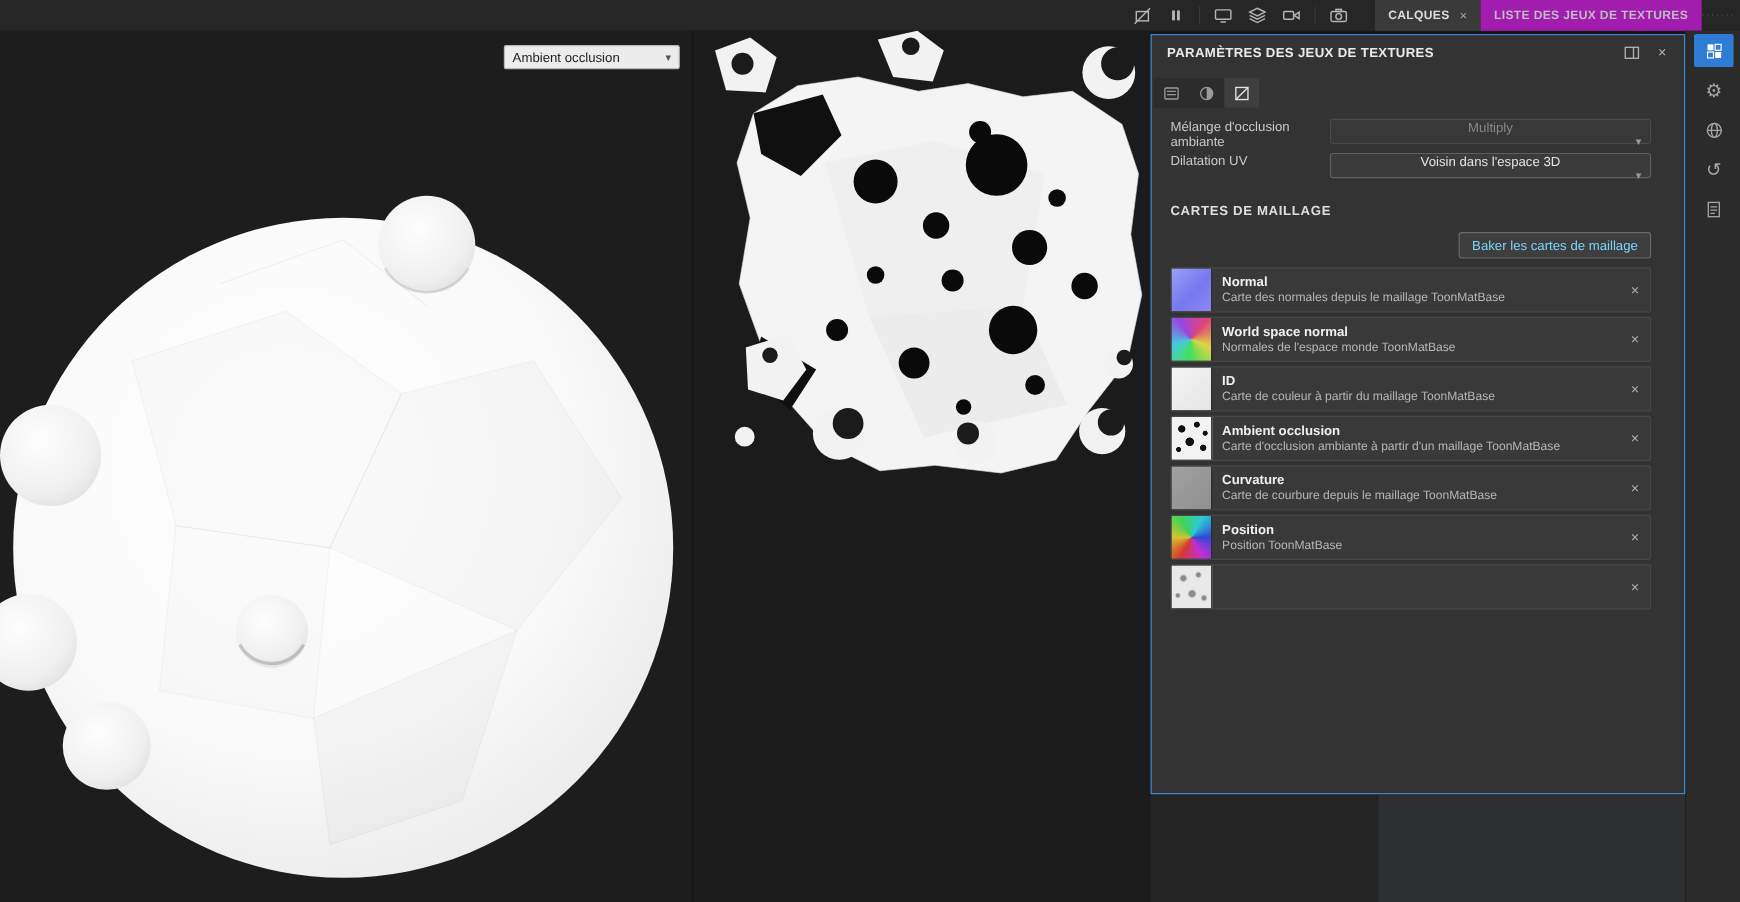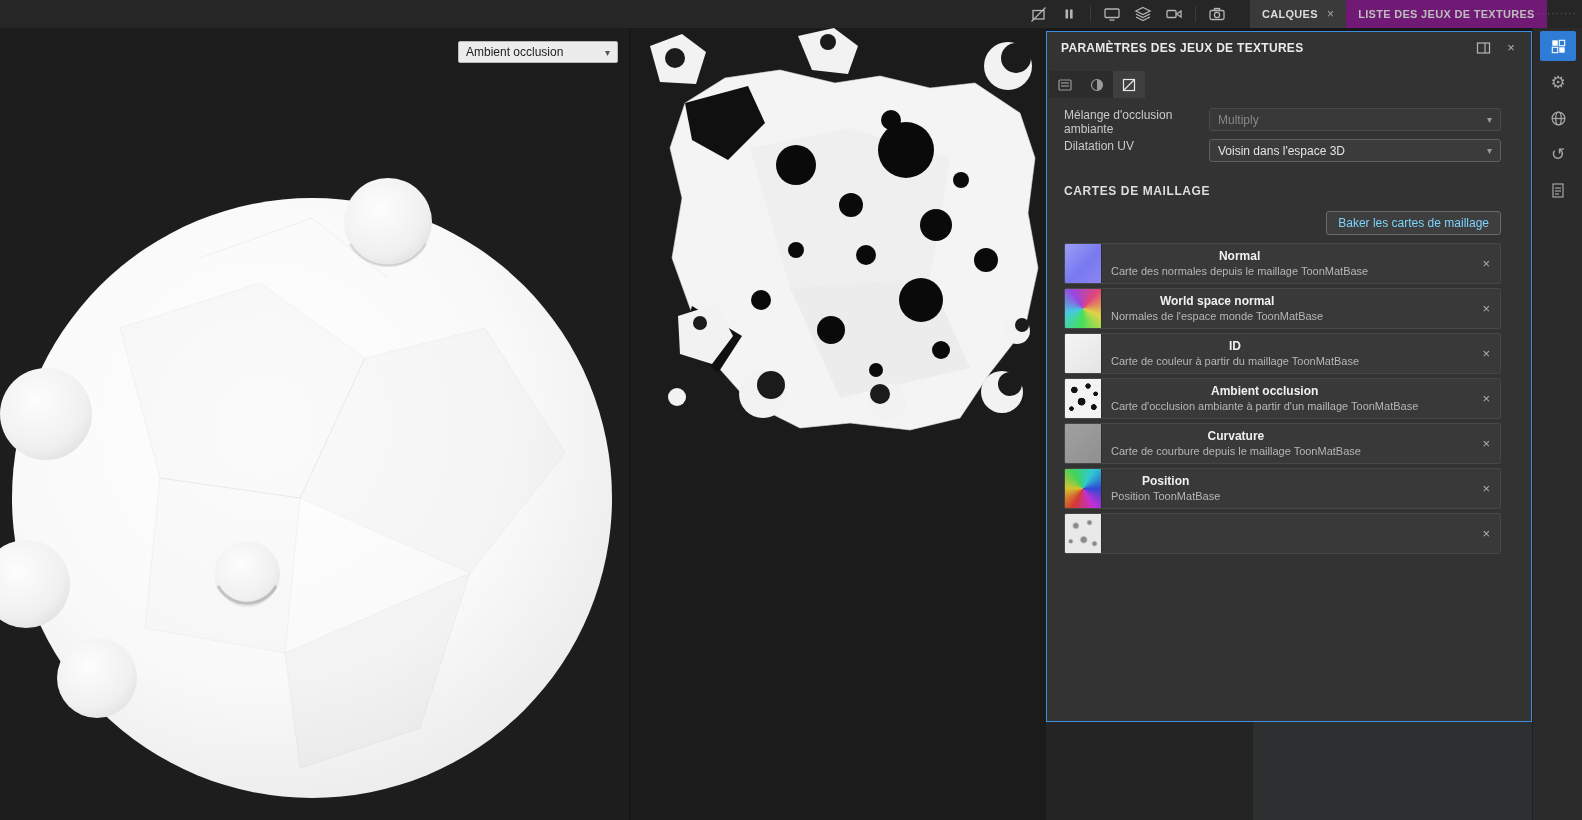--- a/index.html
+++ b/index.html
@@ -8,21 +8,21 @@
 
   
   .topbar{position:absolute;left:0;top:0;width:1582px;height:28px;background:#262626;
           border-bottom:1px solid #191919;}
   .tb-icons{position:absolute;left:1028px;top:0;height:28px;display:flex;align-items:center;gap:11px;}
   .tb-icon{width:20px;height:20px;display:flex;align-items:center;justify-content:center;}
   .tb-sep{width:1px;height:16px;background:#3a3a3a;}
   .tb-tabs{position:absolute;left:1250px;top:0;height:28px;display:flex;align-items:stretch;}
   .tb-tab{display:flex;align-items:center;gap:9px;padding:0 12px;font-size:11px;font-weight:bold;
           letter-spacing:.3px;color:#dcdcdc;background:#3a3a3a;white-space:nowrap;}
-  .tb-tab.inactive{background:#701a75;color:#bdbdbd;justify-content:flex-end;}
+  .tb-tab.inactive{background:#a21caf;color:#bdbdbd;justify-content:flex-end;}
   .tb-tab .close{color:#a8a8a8;font-size:12px;font-weight:normal;}
   .tb-dots{position:absolute;right:5px;top:8px;color:#5d5d5d;font-size:10px;letter-spacing:1px;}
 
   
   .vp3d{position:absolute;left:0;top:28px;width:629px;height:792px;background:#1d1d1d;
         border-right:1px solid #141414;overflow:hidden;}
   .vp2d{position:absolute;left:630px;top:28px;width:416px;height:792px;background:#1b1b1b;overflow:hidden;}
   .vp3d svg,.vp2d svg{position:absolute;left:0;top:0;}
   .shader-select{position:absolute;left:458px;top:13px;width:160px;height:22px;background:#ececec;
         border:1px solid #b9b9b9;border-radius:2px;color:#222;display:flex;align-items:center;
@@ -37,28 +37,28 @@
   .panel-header .spacer{flex:1;}
   .panel-header .hicon{width:20px;height:20px;display:flex;align-items:center;justify-content:center;
          margin-left:8px;color:#b5b5b5;font-size:13px;}
   .ptabs{display:flex;margin:8px 0 0 2px;background:#2a2a2a;width:96px;}
   .ptab{width:32px;height:27px;display:flex;align-items:center;justify-content:center;background:#2c2c2c;}
   .ptab.selected{background:#3f3f3f;}
   .panel-content{padding:10px 30px 0 17px;}
   .field-row{display:flex;align-items:flex-start;margin-bottom:8px;height:23px;}
   .field-label{color:#c9c9c9;font-size:12px;flex:1;}
   .select{width:292px;height:23px;background:#3b3b3b;border:1px solid #5f5f5f;border-radius:3px;
-          display:flex;align-items:center;padding:0 8px;box-sizing:border-box;color:#e3e3e3;font-size:12px;}
+          display:flex;align-items:center;padding:0 8px;box-sizing:border-box;color:#e3e3e3;font-size:12px;flex-direction:column;}
   .select .chev{margin-left:auto;color:#9a9a9a;font-size:10px;}
   .select.disabled{color:#878787;border-color:#4a4a4a;background:#383838;}
   .section-title{margin-top:22px;font-size:12px;font-weight:bold;color:#dedede;letter-spacing:.6px;}
   .bake-row{display:flex;justify-content:flex-end;margin-top:13px;}
   .bake-btn{background:#3e3e3e;border:1px solid #6a6a6a;border-radius:3px;color:#7dd3fc;
             font-size:12px;padding:4px 11px;font-family:inherit;}
-  .map-list{margin-top:8px;text-align:center;}
+  .map-list{margin-top:8px;}
   .map-row{display:flex;align-items:center;background:#393939;border:1px solid #474747;border-radius:2px;
            margin-bottom:4px;height:39px;overflow:hidden;}
   .map-thumb{width:36px;height:39px;flex:none;border-right:1px solid #2e2e2e;}
   .map-texts{margin-left:9px;line-height:1.35;}
   .map-name{font-size:12px;font-weight:bold;color:#f0f0f0;}
   .map-desc{font-size:11px;color:#b6b6b6;}
   .map-close{margin-left:auto;padding:0 10px;color:#b0b0b0;font-size:13px;}
 
   .thumb-normal{background:linear-gradient(135deg,#9b9df6,#7879ef 55%,#8d86f2);}
   .thumb-wsn{background:conic-gradient(from 40deg,#e0457a,#e0d445,#45e05a,#45c9e0,#9a45e0,#e0457a);}

